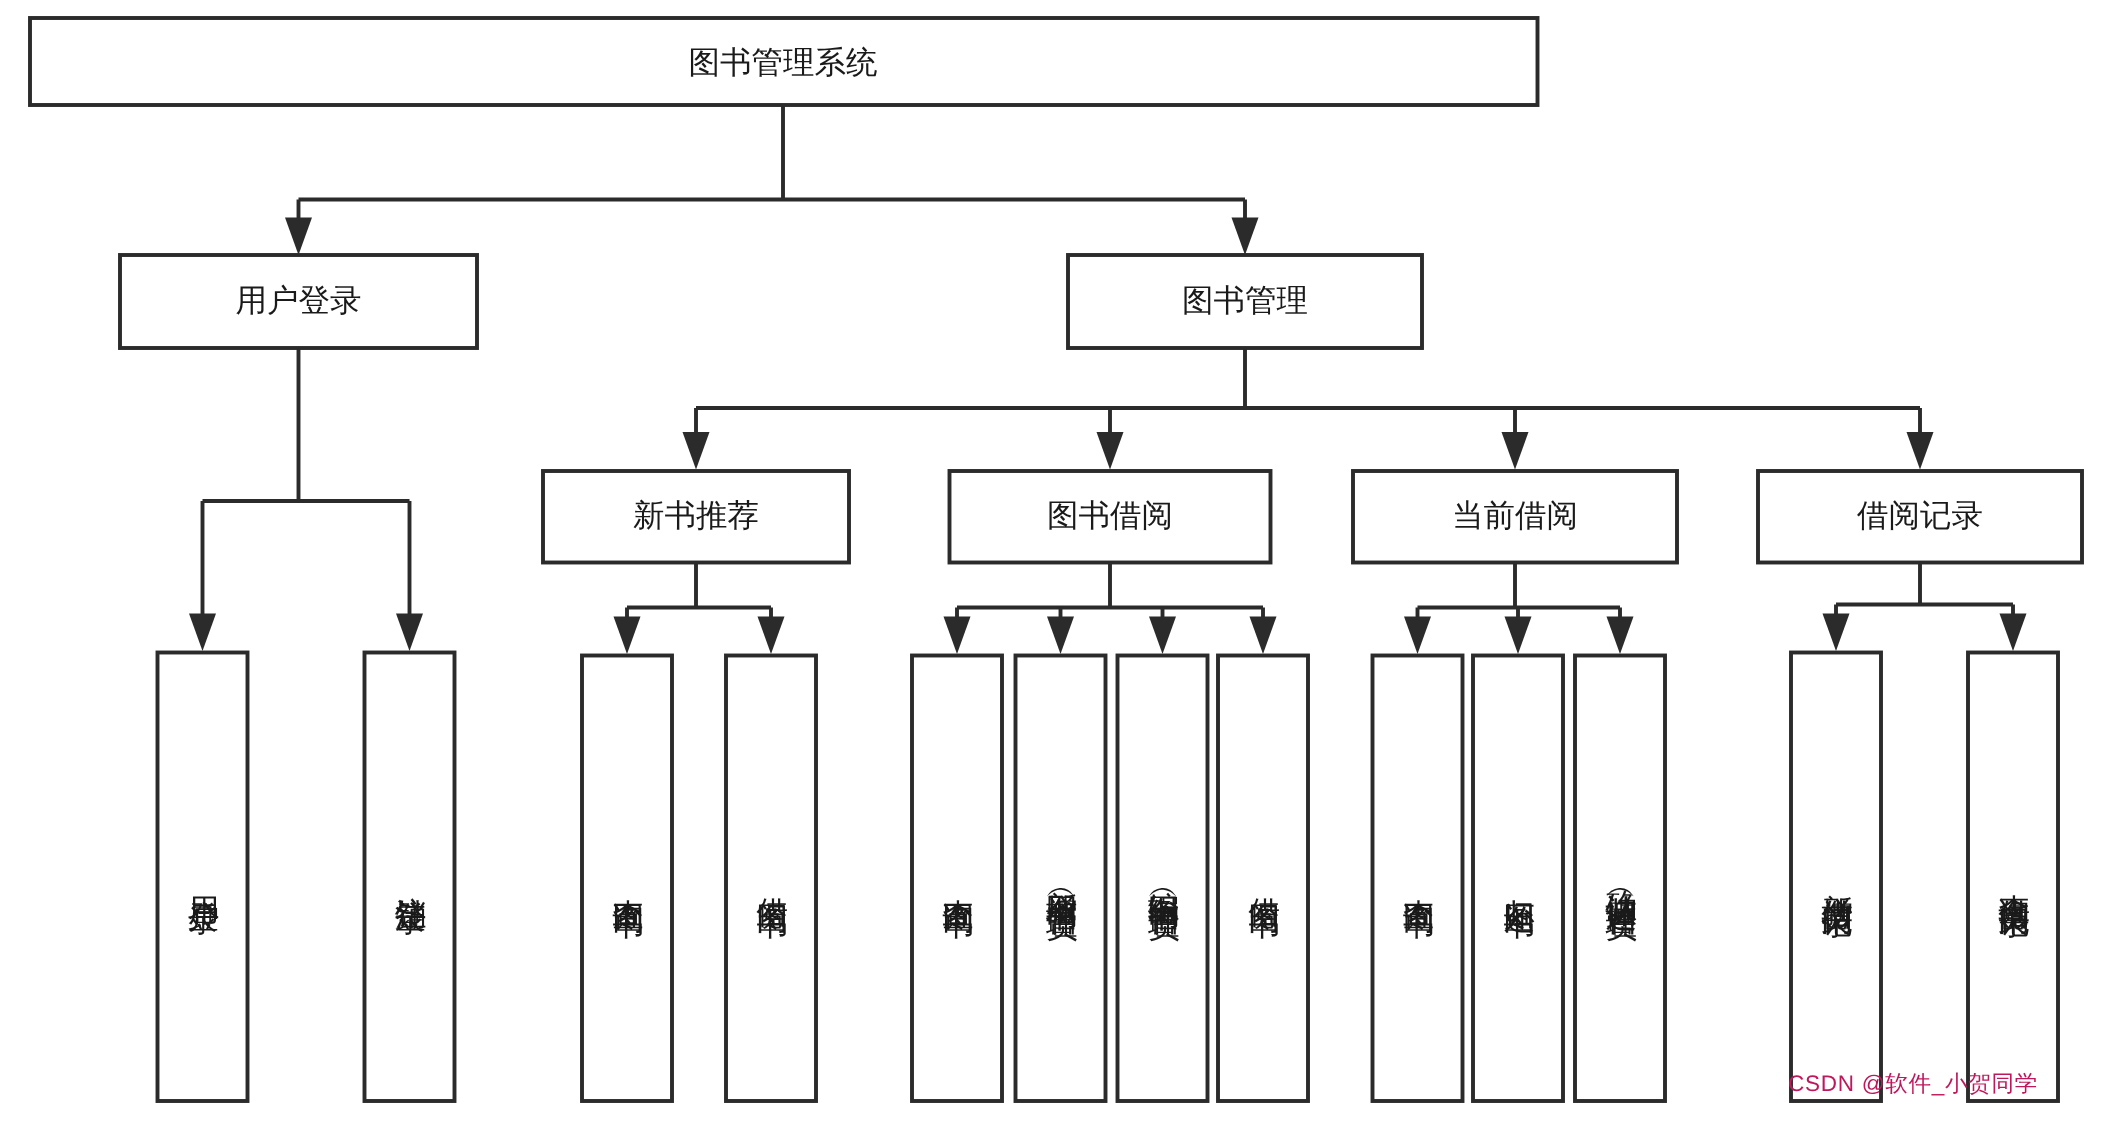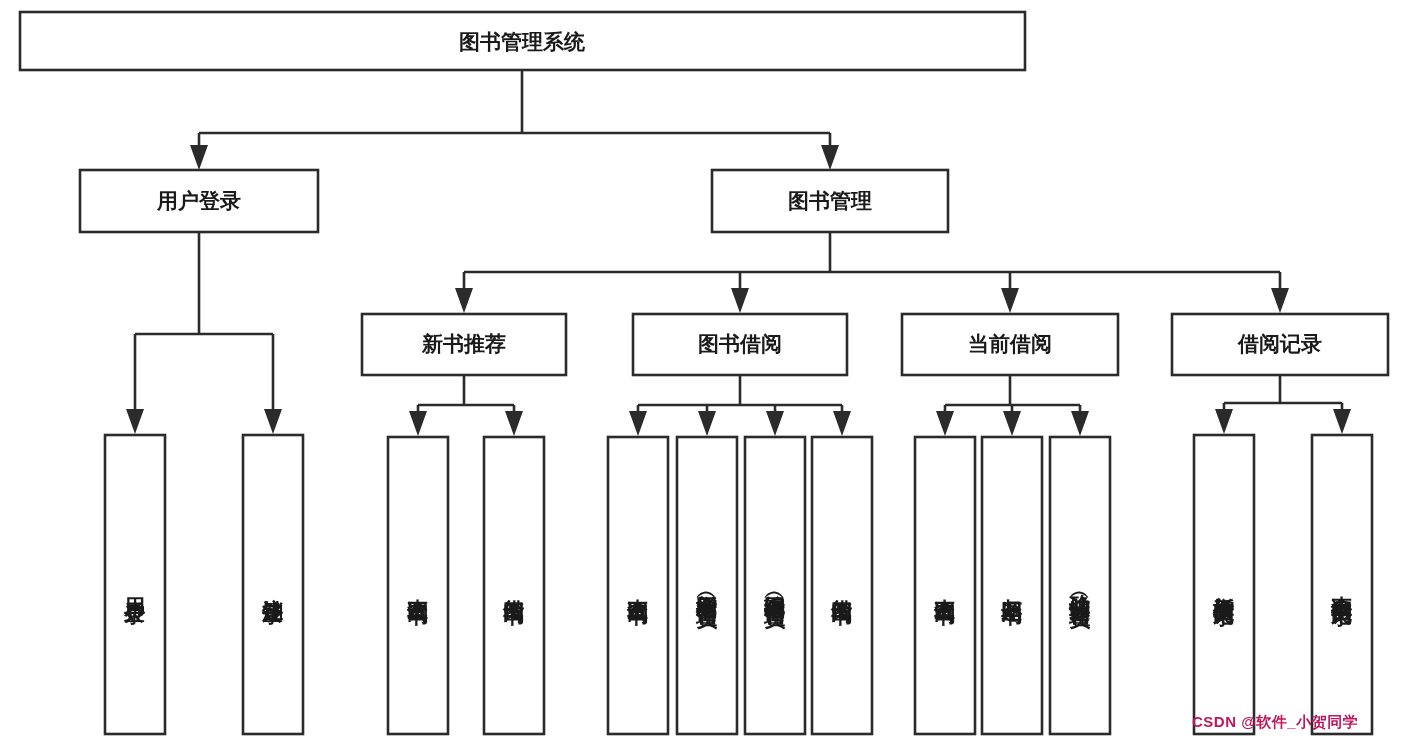--- a/index.html
+++ b/index.html
@@ -10,21 +10,20 @@
   body {
     width: 1405px;
     height: 747px;
     font-family: "Liberation Sans", "DejaVu Sans", sans-serif;
     overflow: hidden;
   }
   #diagram-root {
     position: relative;
     width: 1405px;
     height: 747px;
-    font-weight: bold;
   }
   svg.diagram-canvas {
     position: absolute;
     top: 0;
     left: 0;
     width: 1405px;
     height: 747px;
   }
   .node-rect {
     fill: #ffffff;

